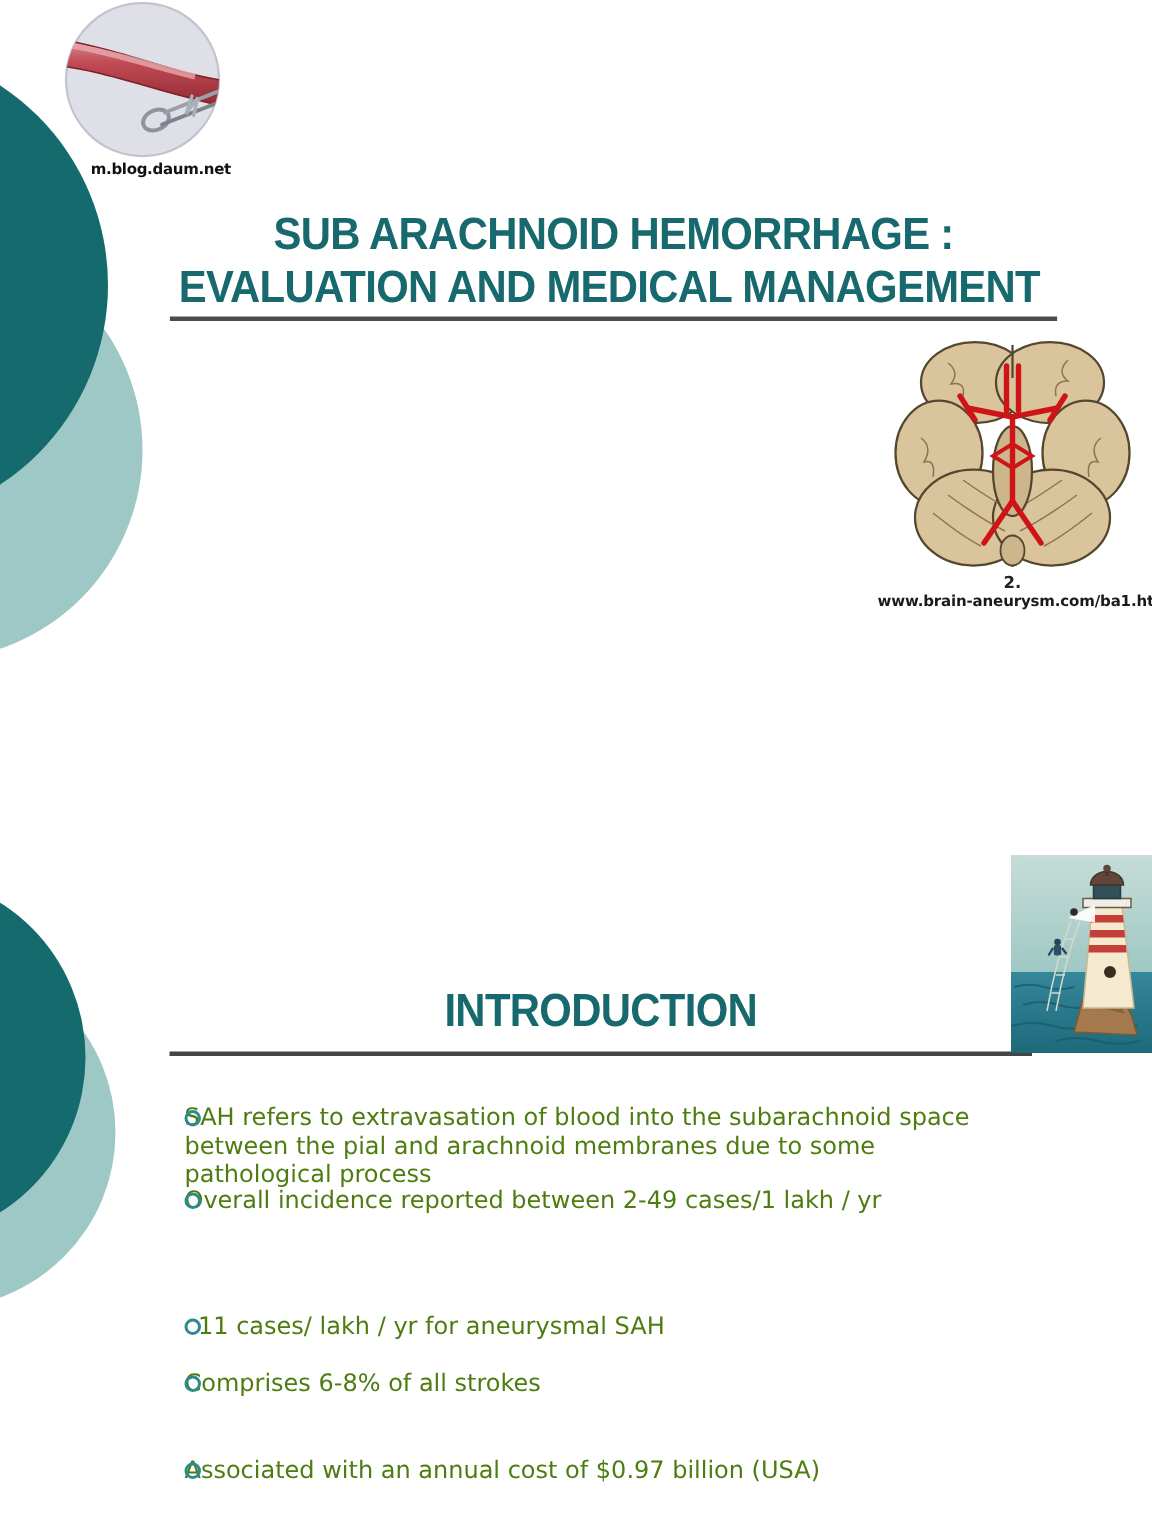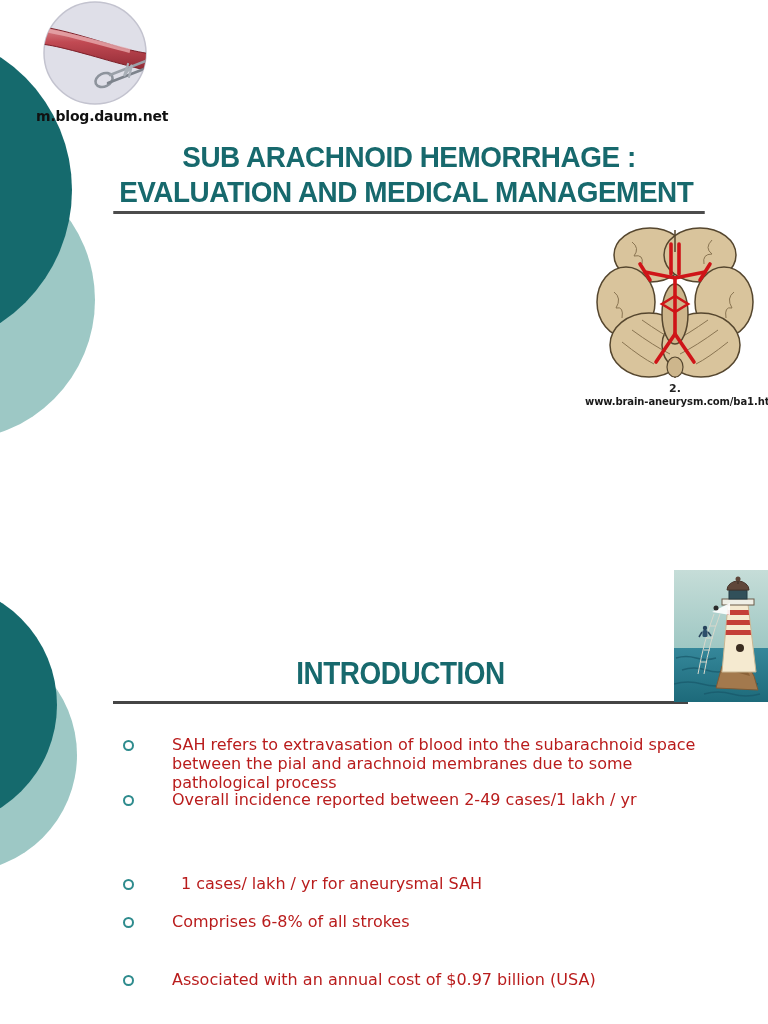--- a/index.html
+++ b/index.html
@@ -12,22 +12,22 @@
   .c-dark{background:#156a6d;z-index:2;}
   .c-light{background:#9dc8c5;z-index:1;}
   .s1-dark{left:-246px;top:31px;width:318px;height:318px;}
   .s1-light{left:-185px;top:160px;width:280px;height:280px;}
   .s2-dark{left:-187px;top:583px;width:244px;height:244px;}
   .s2-light{left:-157px;top:638px;width:234px;height:234px;}
 
   
   .clip-figure{position:absolute;left:40px;top:0px;width:110px;z-index:3;}
   .clip-caption{
-    position:absolute;left:36px;top:108px;width:118px;text-align:left;
-    font-size:14px;font-weight:bold;color:#111;letter-spacing:-0.2px;z-index:3;
+    position:absolute;left:36px;top:108px;width:118px;text-align:right;
+    font-size:10px;font-weight:bold;color:#111;letter-spacing:-0.2px;z-index:3;
   }
   .title-block{
     position:absolute;left:55px;top:139px;width:708px;text-align:center;
     color:#17696d;font-family:"Liberation Sans",sans-serif;font-weight:bold;
     font-size:30px;line-height:35px;letter-spacing:-0.5px;
     transform:scaleX(0.93);transform-origin:50% 0;z-index:4;
   }
   .title-line2{display:inline-block;border-bottom:3px solid #4c4c4c;padding:0 12px 2px 6px;}
   .brain-figure{position:absolute;left:585px;top:222px;width:180px;text-align:center;z-index:1;}
   .brain-figure svg{display:block;margin:0 auto;}
@@ -43,22 +43,22 @@
     font-size:31px;line-height:36px;letter-spacing:-0.5px;
     transform:scaleX(0.9);transform-origin:50% 0;z-index:2;
   }
   .intro-divider{position:absolute;left:113px;top:701px;width:575px;height:3px;background:#454545;z-index:2;}
   .bullet{position:absolute;left:123px;width:620px;z-index:2;}
   .bullet .ring{
     position:absolute;left:0;top:5px;width:7px;height:7px;border:2px solid #2e8b8d;
     border-radius:50%;background:transparent;
   }
   .bullet .btext{
-    display:block;margin-left:49px;width:572px;font-size:16px;line-height:19px;
-    color:#b91c1c;white-space:pre-line;
+    display:block;width:572px;font-size:16px;line-height:19px;
+    color:#4d7c0f;white-space:pre-line;
   }
   .btext.indent{padding-left:9px;}
   .b1{top:735px;}.b2{top:790px;}.b3{top:874px;}.b4{top:912px;}.b5{top:970px;}
 </style>
 </head>
 <body>
 
 <div class="page">
 
   <div>
@@ -211,21 +211,21 @@
       <span class="btext">SAH refers to extravasation of blood into the subarachnoid space
 between the pial and arachnoid membranes due to some
 pathological process</span>
     </div>
     <div class="bullet b2">
       <span class="ring"></span>
       <span class="btext">Overall incidence reported between 2-49 cases/1 lakh / yr</span>
     </div>
     <div class="bullet b3">
       <span class="ring"></span>
-      <span class="btext indent">1 cases/ lakh / yr for aneurysmal SAH</span>
+      <span class="btext indent">11 cases/ lakh / yr for aneurysmal SAH</span>
     </div>
     <div class="bullet b4">
       <span class="ring"></span>
       <span class="btext">Comprises 6-8% of all strokes</span>
     </div>
     <div class="bullet b5">
       <span class="ring"></span>
       <span class="btext">Associated with an annual cost of $0.97 billion (USA)</span>
     </div>
   </div>

